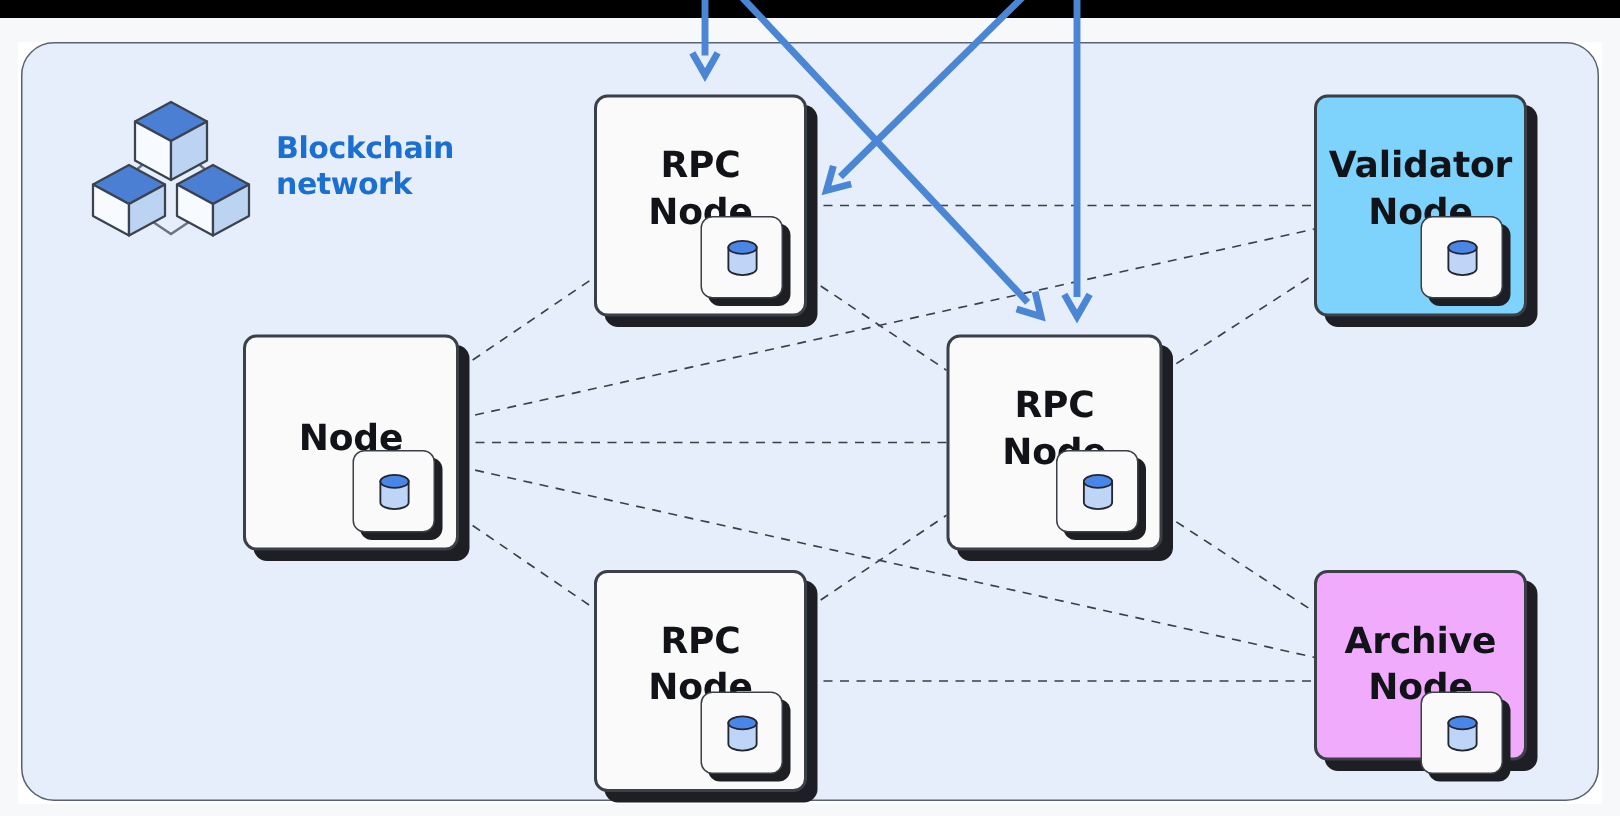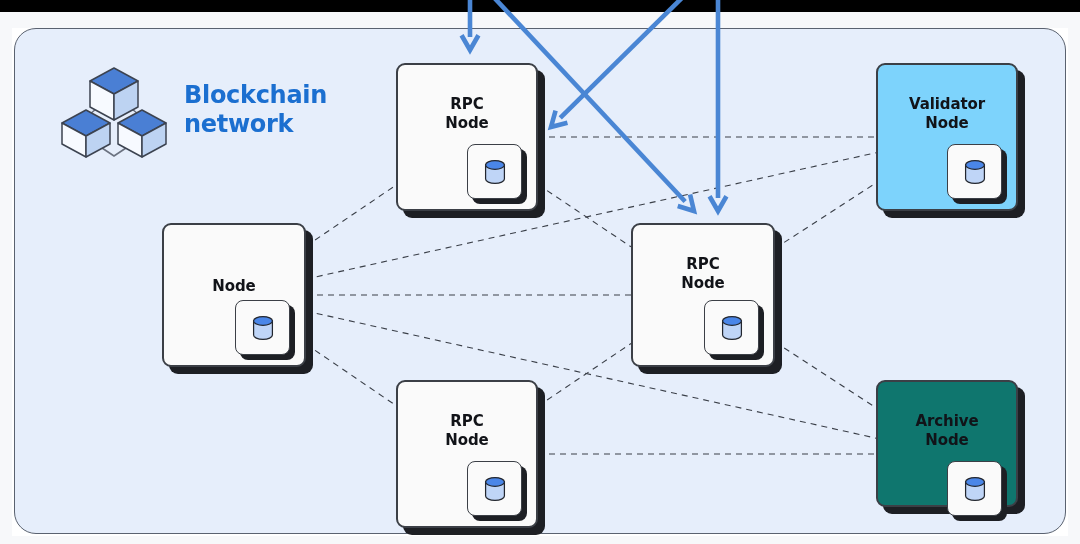--- a/index.html
+++ b/index.html
@@ -39,21 +39,21 @@
     box-sizing:border-box;
     background:#fafafa;
     border:2px solid #3b3f46;
     border-radius:9px;
     box-shadow:7px 7px 0 0 #1d1f24;
     z-index:4;
   }
   .node-label{
     position:absolute;left:0;right:0;
     text-align:center;
-    font-size:15px;
+    font-size:24px;
     font-weight:700;
     color:#111318;
     line-height:1.28;
     letter-spacing:-0.1px;
     white-space:pre-line;
   }
   .db-chip{
     position:absolute;
     width:53px;height:53px;
     background:#fafafa;
@@ -63,21 +63,21 @@
     display:flex;align-items:center;justify-content:center;
     z-index:5;
   }
 
   
   .brand{position:absolute;left:58px;top:60px;z-index:5;display:flex;align-items:center;}
   .brand-logo{width:112px;height:100px;flex:0 0 auto;}
   .brand-text{
     margin-left:14px;
     color:#1b6fd0;
-    font-size:24px;
+    font-size:20px;
     font-weight:700;
     line-height:1.2;
     letter-spacing:-0.3px;
     white-space:pre-line;
   }
 </style>
 </head>
 <body>
 
 <div id="stage">
@@ -174,21 +174,21 @@
       <div class="node" style="left: 396px; top: 380px; width: 142px; height: 148px; background: rgb(250, 250, 250); border-color: rgb(59, 63, 70); box-shadow: rgb(29, 31, 36) 7px 7px 0px 0px;">
         <div class="node-label" style="top: 30px;">RPC
 Node</div>
         <div class="db-chip" style="left: 69px; top: 79px; border-color: rgb(59, 63, 70); box-shadow: rgb(29, 31, 36) 5px 5px 0px 0px;">
           <svg viewBox="0 0 34 34" width="32" height="32">
             <path d="M7 9.5 v15 a10 4.6 0 0 0 20 0 v-15 Z" fill="#bfd5f7" stroke="#22262e" stroke-width="1.3"></path>
             <ellipse cx="17" cy="9.5" rx="10" ry="4.6" fill="#4a86e8" stroke="#22262e" stroke-width="1.3"></ellipse>
           </svg>
         </div>
       </div>
-      <div class="node" style="left: 876px; top: 380px; width: 142px; height: 127px; background: #0f766e; border-color: rgb(59, 63, 70); box-shadow: rgb(29, 31, 36) 7px 7px 0px 0px;">
+      <div class="node" style="left: 876px; top: 380px; width: 142px; height: 127px; background: #f0abfc; border-color: rgb(59, 63, 70); box-shadow: rgb(29, 31, 36) 7px 7px 0px 0px;">
         <div class="node-label" style="top: 30px;">Archive
 Node</div>
         <div class="db-chip" style="left: 69px; top: 79px; border-color: rgb(59, 63, 70); box-shadow: rgb(29, 31, 36) 5px 5px 0px 0px;">
           <svg viewBox="0 0 34 34" width="32" height="32">
             <path d="M7 9.5 v15 a10 4.6 0 0 0 20 0 v-15 Z" fill="#bfd5f7" stroke="#22262e" stroke-width="1.3"></path>
             <ellipse cx="17" cy="9.5" rx="10" ry="4.6" fill="#4a86e8" stroke="#22262e" stroke-width="1.3"></ellipse>
           </svg>
         </div>
       </div>
     </div>

